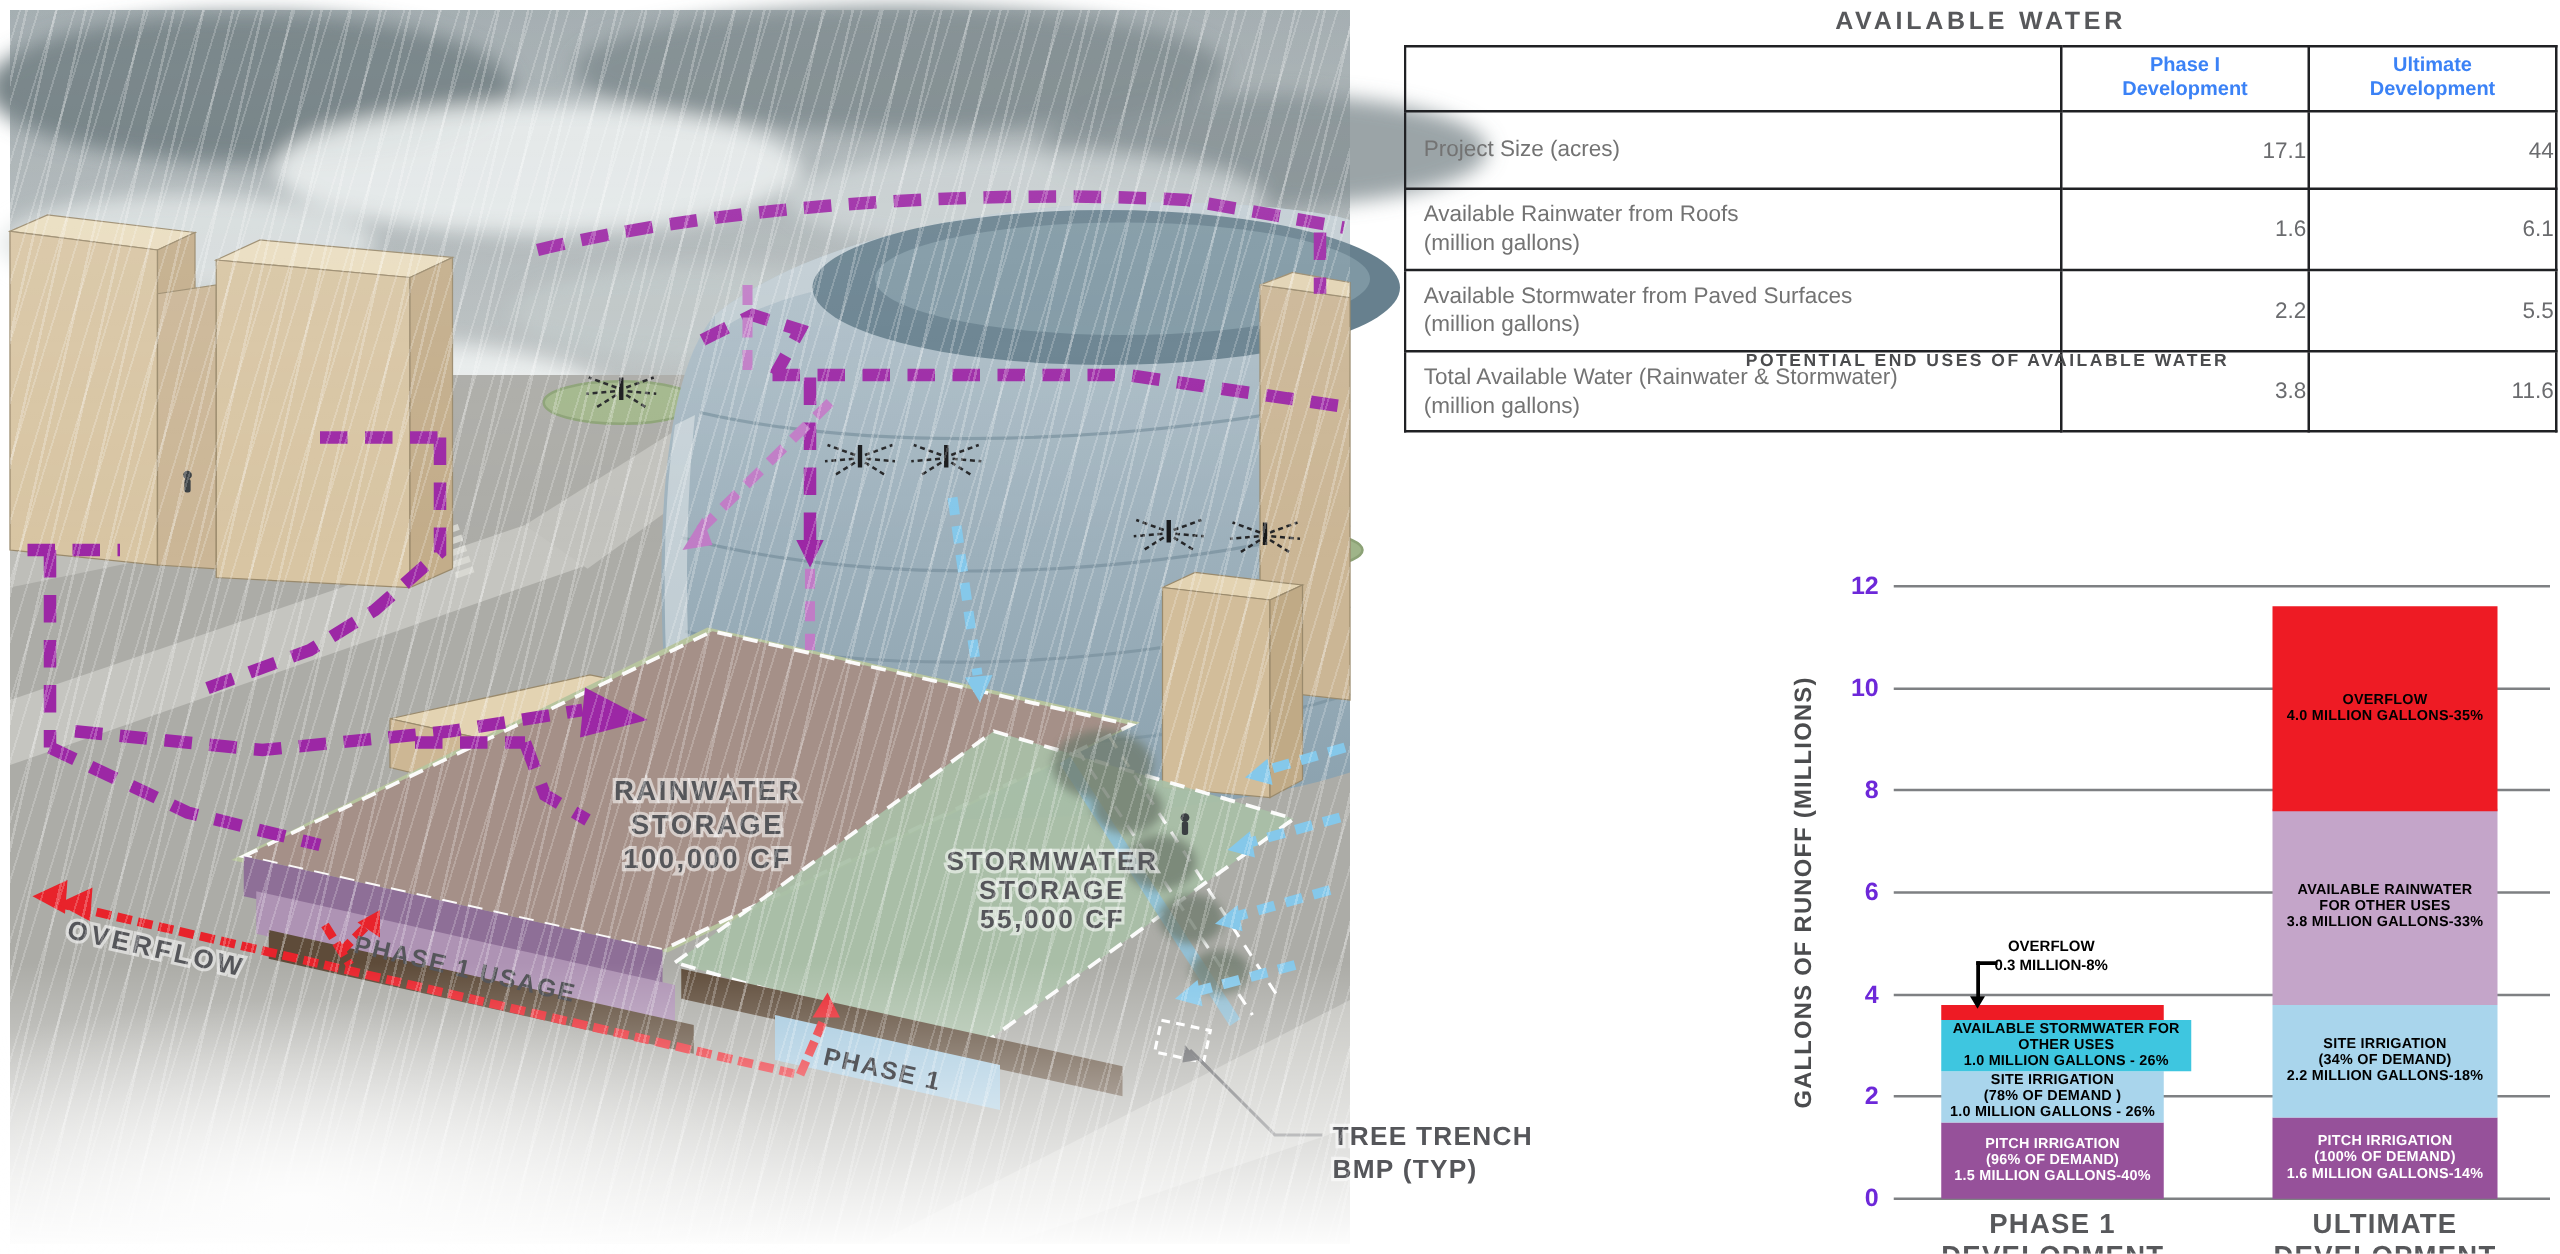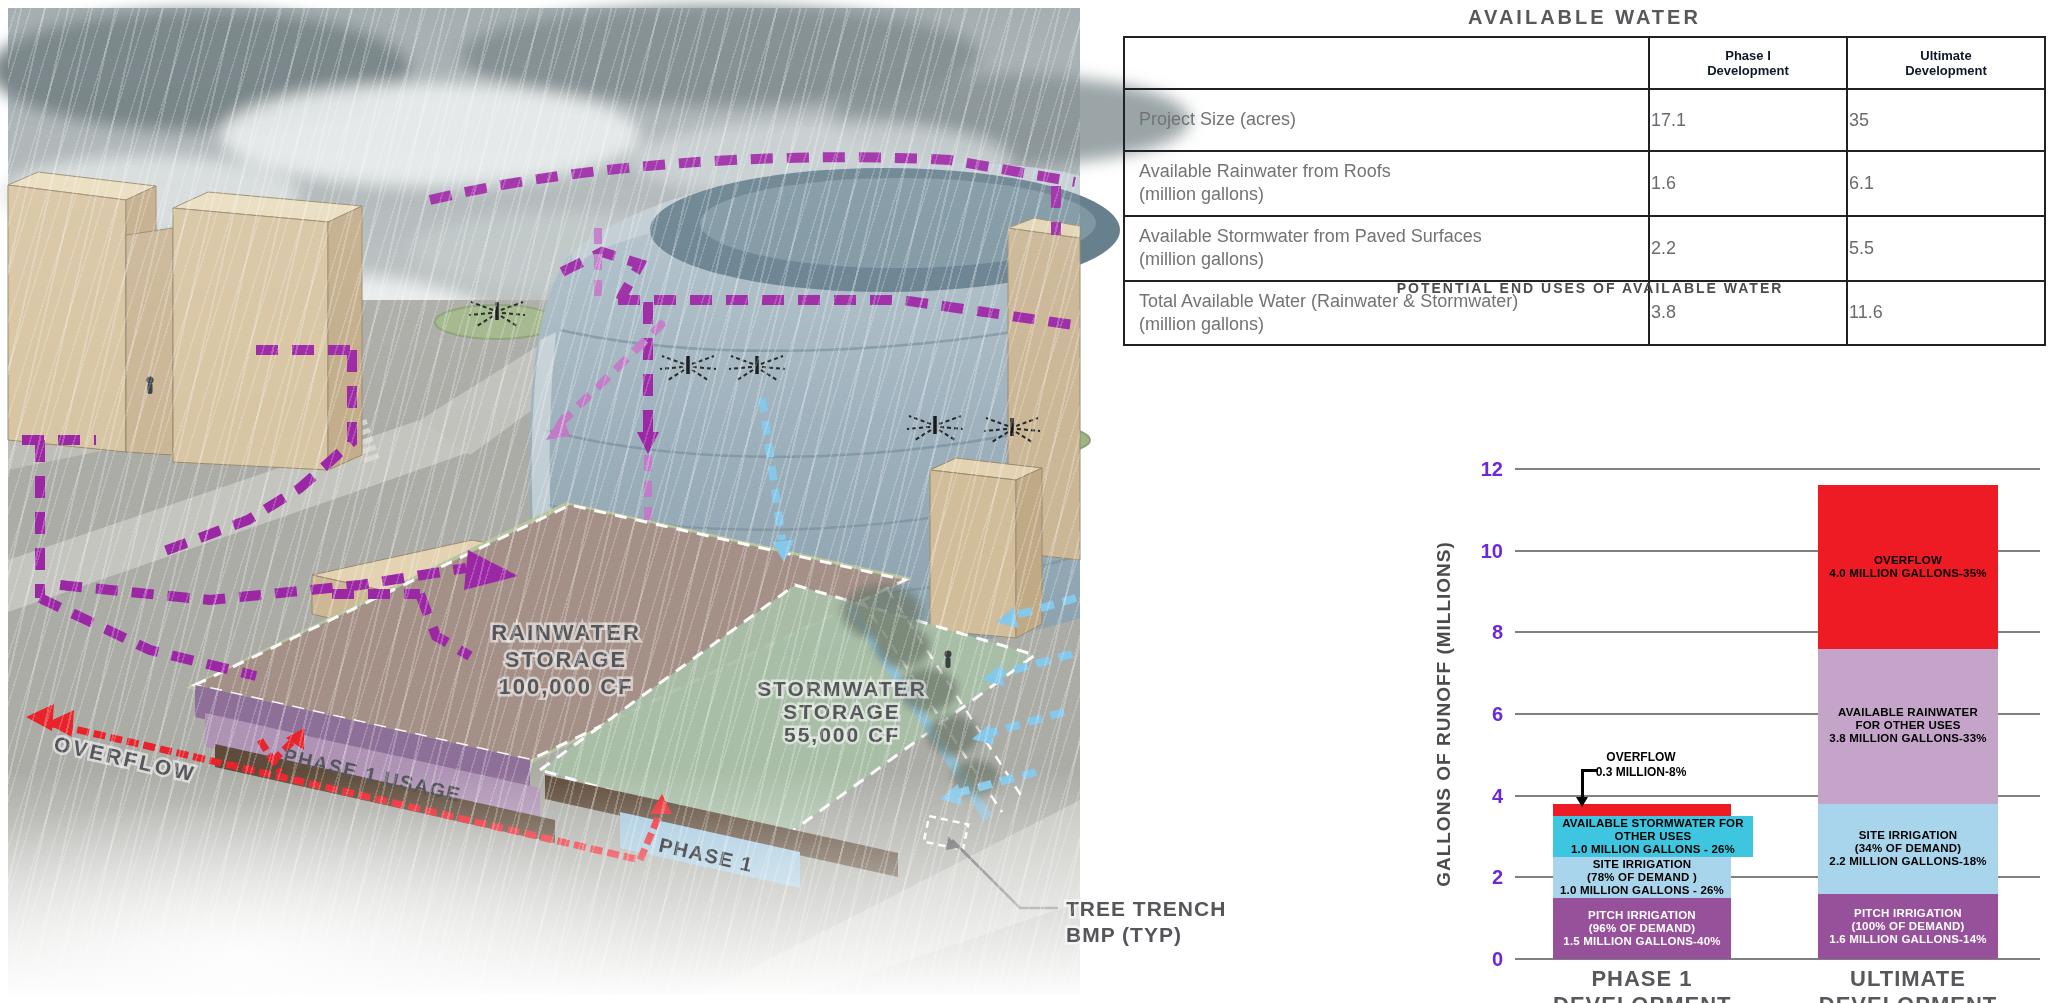--- a/index.html
+++ b/index.html
@@ -17,23 +17,23 @@
   }
   .halo{paint-order:stroke;stroke:#ffffff;stroke-opacity:.55;stroke-width:5px;}
   text.illbl{fill:#55565A;font-family:"Liberation Sans",sans-serif;font-weight:bold;}
 
   
   .tbl-wrap{position:absolute;left:1123px;top:4px;width:923px;}
   .tbl-title{text-align:center;font-size:20px;font-weight:bold;letter-spacing:3px;color:#57585B;margin:2px 0 7px 0;}
   table.water{width:100%;border-collapse:collapse;table-layout:fixed;}
   table.water td,table.water th{border:2px solid #202124;vertical-align:middle;}
   table.water col.c0{width:57%;} table.water col.c1{width:21.5%;} table.water col.c2{width:21.5%;}
-  .hcell{height:48px;text-align:center;font-size:13px;font-weight:bold;color:#0f172a;line-height:1.18;}
+  .hcell{height:48px;text-align:center;font-size:16px;font-weight:bold;color:#3b82f6;line-height:1.18;}
   .lcell{padding:8px 14px;font-size:18px;color:#737373;line-height:1.3;height:44px;}
-  .vcell{text-align:left;font-size:18px;color:#6A6B6E;margin-top:32px;}
+  .vcell{text-align:right;font-size:18px;color:#6A6B6E;margin-top:32px;}
 
   
   .chart-title{position:absolute;left:1320px;top:280px;width:540px;text-align:center;
     font-size:14px;font-weight:bold;letter-spacing:2px;color:#4B4C4E;}
   .ylab{position:absolute;left:1202px;top:700px;width:490px;height:28px;transform:rotate(-90deg);
     text-align:center;font-size:19px;font-weight:bold;letter-spacing:1px;color:#4B4C4E;}
   .plot{position:absolute;left:1515px;top:469px;width:525px;height:490px;}
   .gridline{position:absolute;left:0;width:100%;height:2px;background:#7E8083;z-index:1;}
   .tick{position:absolute;left:-58px;width:46px;text-align:right;font-size:20px;font-weight:bold;
         line-height:26px;color:#6d28d9;}
@@ -295,21 +295,21 @@
         <th class="hcell">
           <div>Ultimate</div>
               <div>Development</div>
         </th>
       </tr>
       <tr>
         <td class="lcell">
               <div>Project Size (acres)</div>
             </td>
         <td class="vcell">17.1</td>
-        <td class="vcell">35</td>
+        <td class="vcell">44</td>
       </tr>
       <tr>
         <td class="lcell">
               <div>Available Rainwater from Roofs</div>
               <div>(million gallons)</div>
             </td>
         <td class="vcell">1.6</td>
         <td class="vcell">6.1</td>
       </tr>
       <tr>

